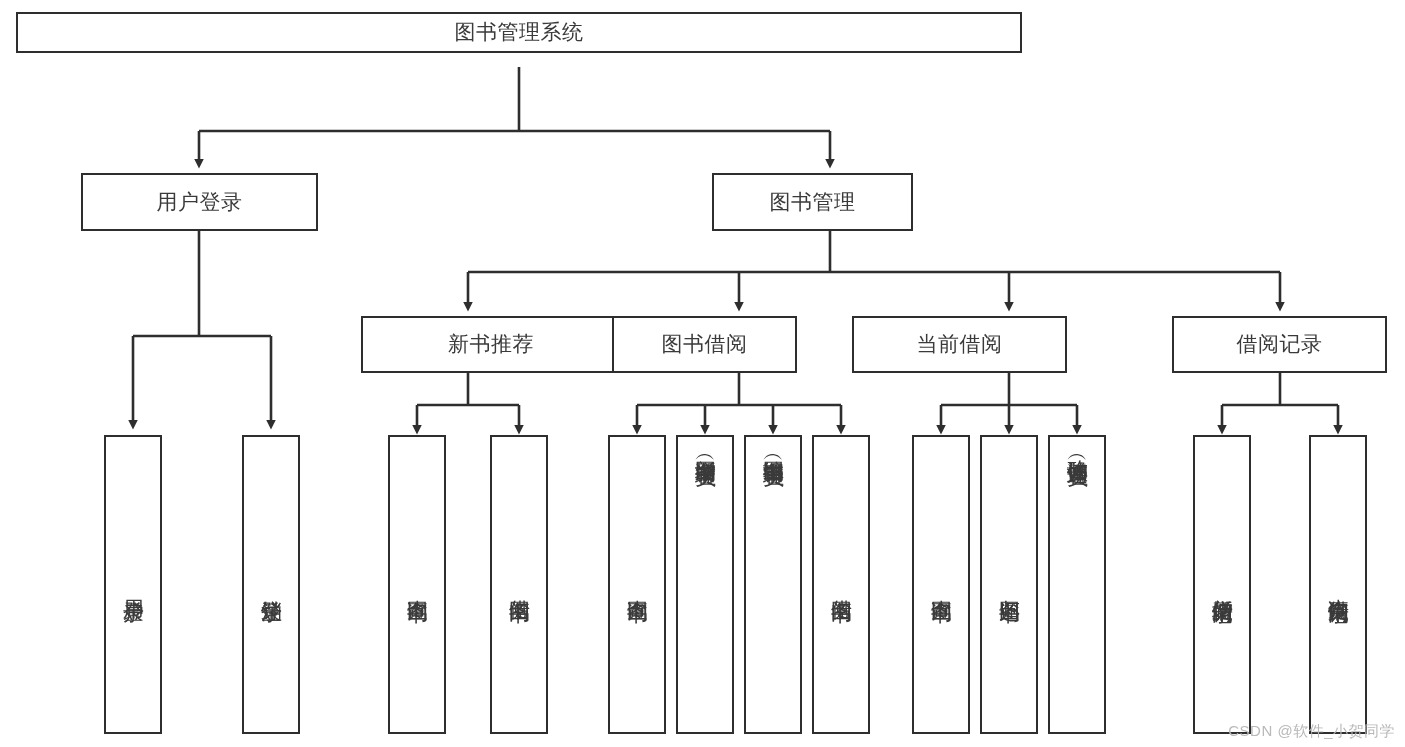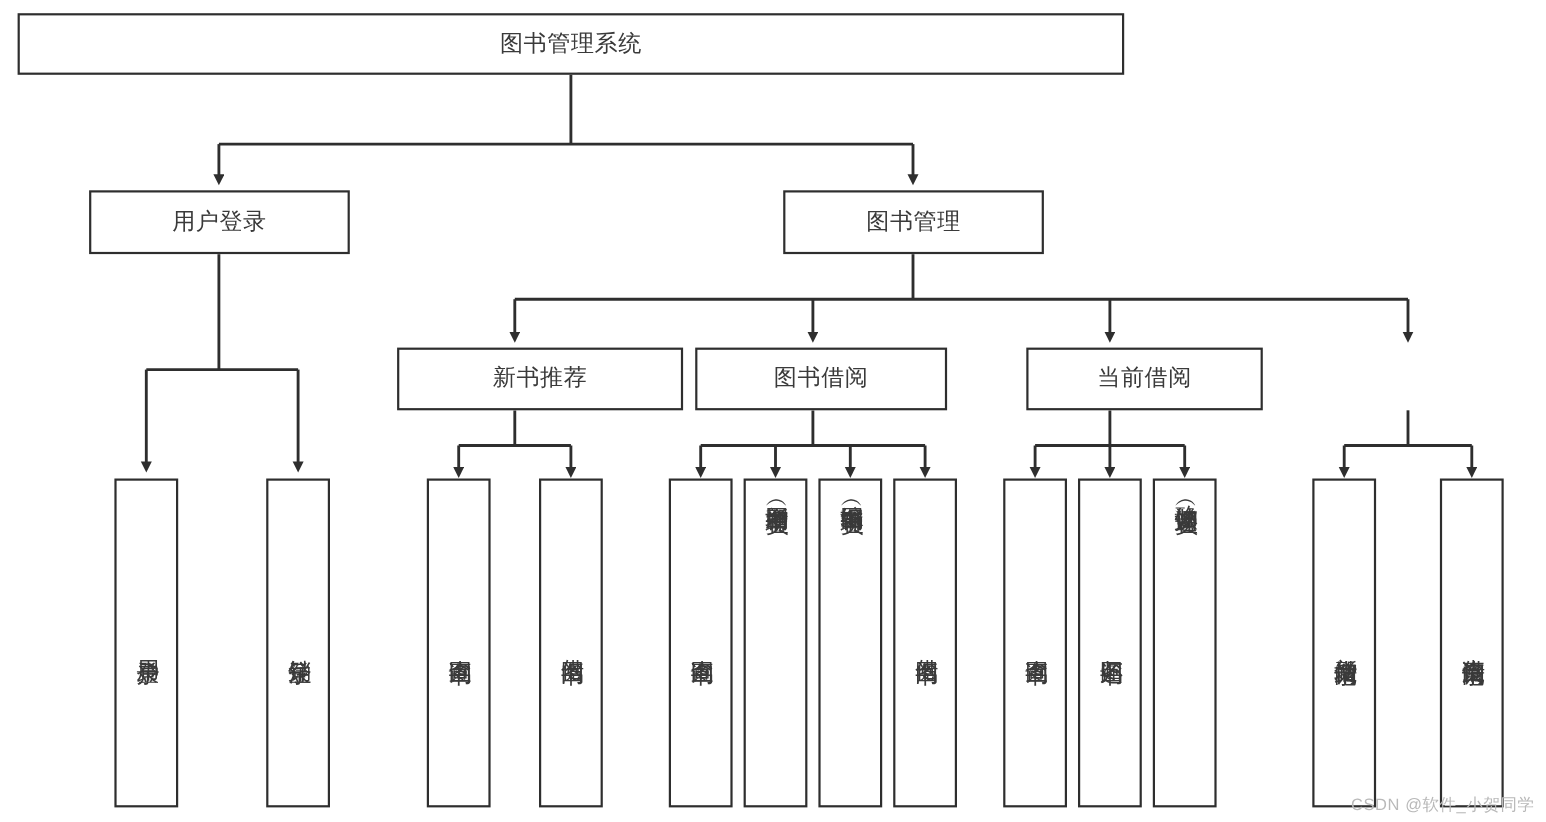--- a/index.html
+++ b/index.html
@@ -113,44 +113,47 @@
       <path d="M1009,405 L1009,426" marker-end="url(#arw)"></path>
       <path d="M1077,405 L1077,426" marker-end="url(#arw)"></path>
 
       <path d="M1280,373 L1280,405"></path>
       <path d="M1222,405 L1338,405"></path>
       <path d="M1222,405 L1222,426" marker-end="url(#arw)"></path>
       <path d="M1338,405 L1338,426" marker-end="url(#arw)"></path>
     </g>
   </svg>
 
-  <div class="node h-node" style="left:16px;top:12px;width:1006px;height:56px;align-items:center;">
+  <div class="node h-node" style="left:16px;top:12px;width:1006px;height:41px;align-items:center;">
     <span class="lbl">图书管理系统</span>
   </div>
 
   <div class="node h-node" style="left:81px;top:173px;width:237px;height:58px;">
     <span class="lbl">用户登录</span>
   </div>
 
-  <div class="node h-node" style="left:712px;top:173px;width:237px;height:58px;">
+  <div class="node h-node" style="left:712px;top:173px;width:201px;height:58px;">
     <span class="lbl">图书管理</span>
   </div>
 
   <div class="node h-node" style="left:361px;top:316px;width:260px;height:57px;">
     <span class="lbl">新书推荐</span>
   </div>
 
-  <div class="node h-node" style="left:632px;top:316px;width:229px;height:57px;">
+  <div class="node h-node" style="left:612px;top:316px;width:185px;height:57px;">
     <span class="lbl">图书借阅</span>
   </div>
 
-  <div class="node h-node" style="left:933px;top:316px;width:215px;height:57px;">
+  <div class="node h-node" style="left:852px;top:316px;width:215px;height:57px;">
     <span class="lbl">当前借阅</span>
   </div>
 
+  <div class="node h-node" style="left:1172px;top:316px;width:215px;height:57px;">
+    <span class="lbl">借阅记录</span>
+  </div>
 
   <div class="node v-node center-v" style="left:104px;top:435px;width:58px;height:299px;">
     <span class="lbl">用户登录</span>
   </div>
   <div class="node v-node center-v" style="left:242px;top:435px;width:58px;height:299px;">
     <span class="lbl">注销登录</span>
   </div>
 
   <div class="node v-node center-v" style="left:388px;top:435px;width:58px;height:299px;">
     <span class="lbl">查询图书</span>

